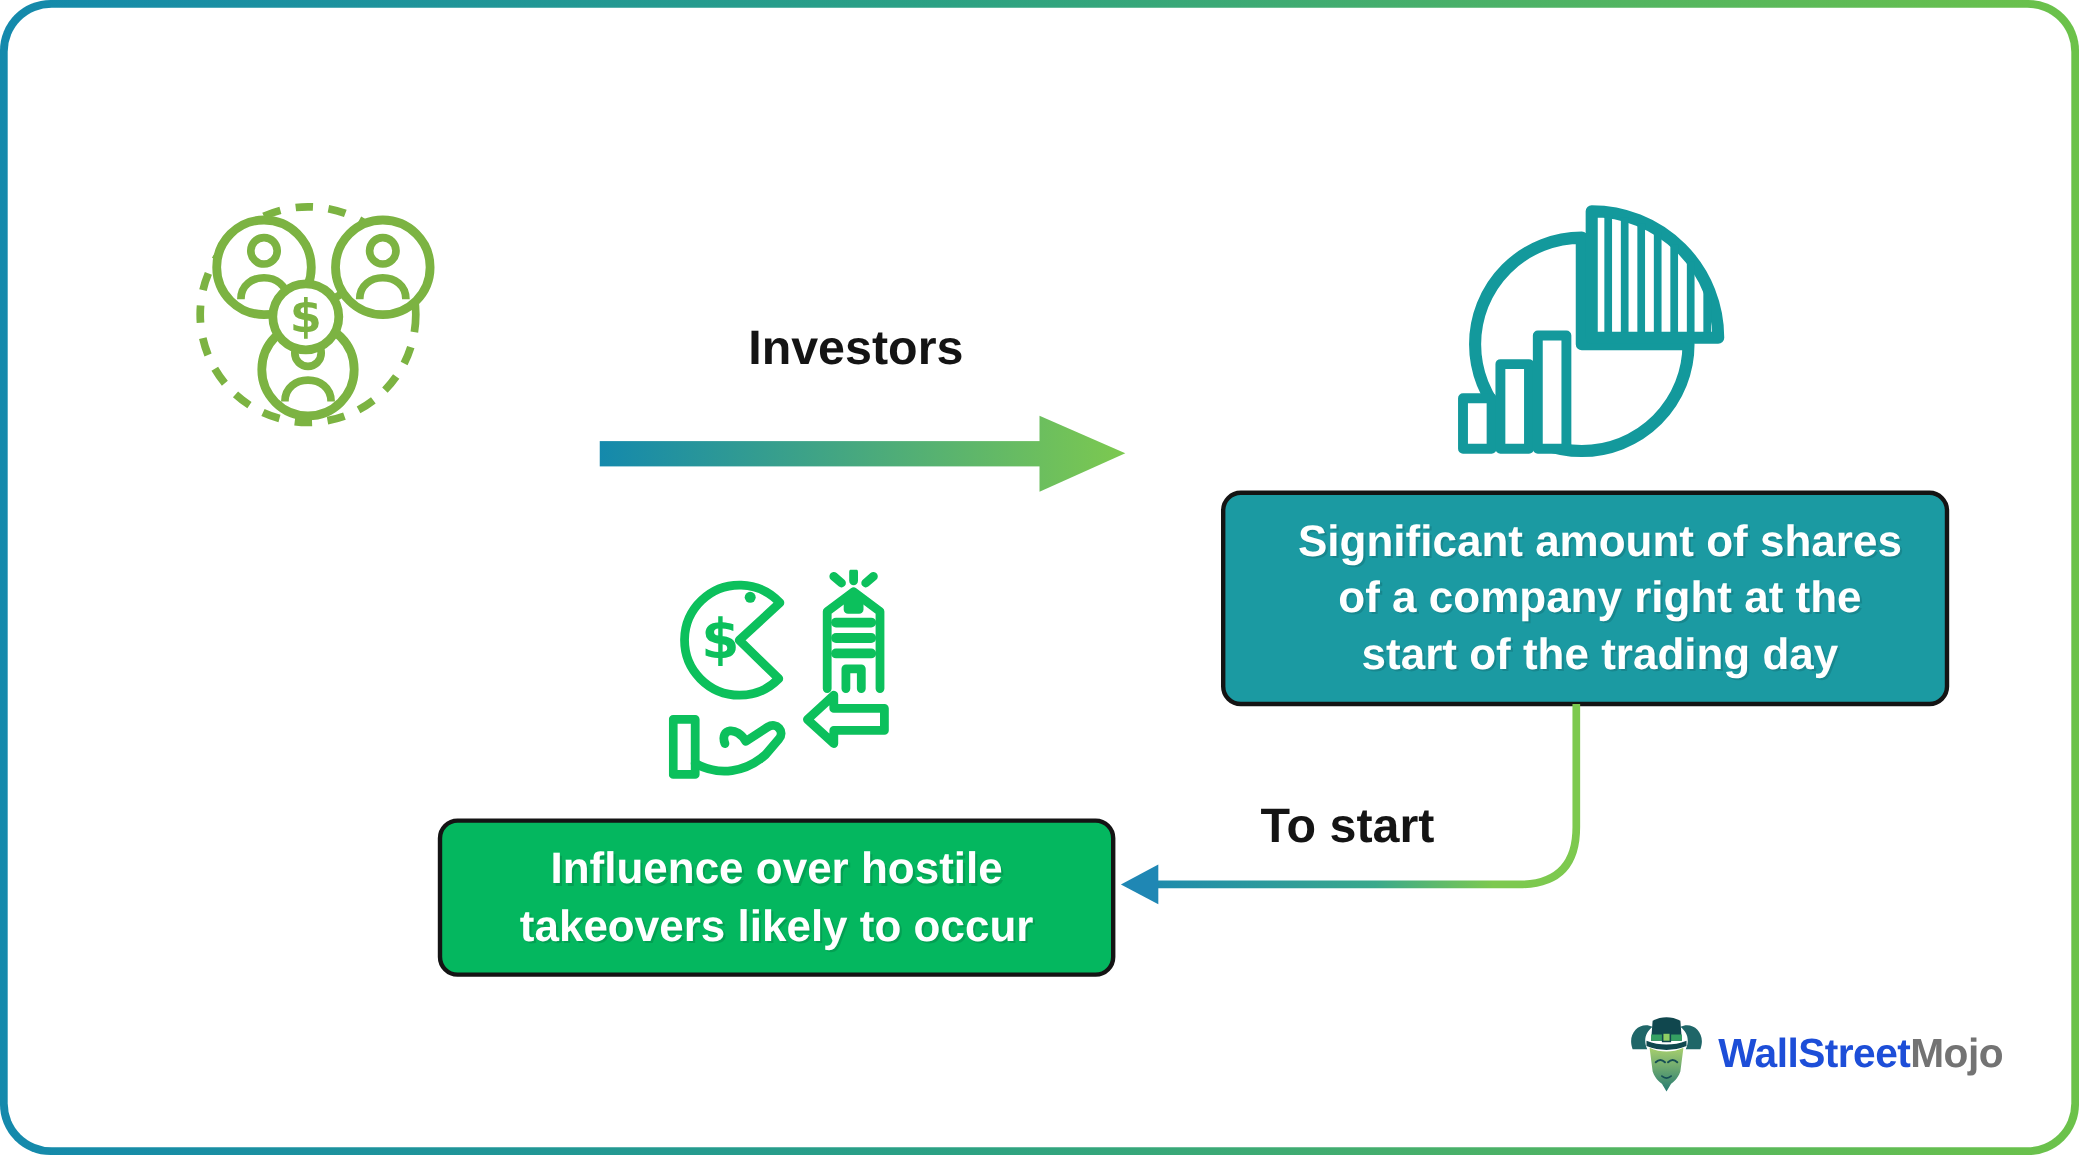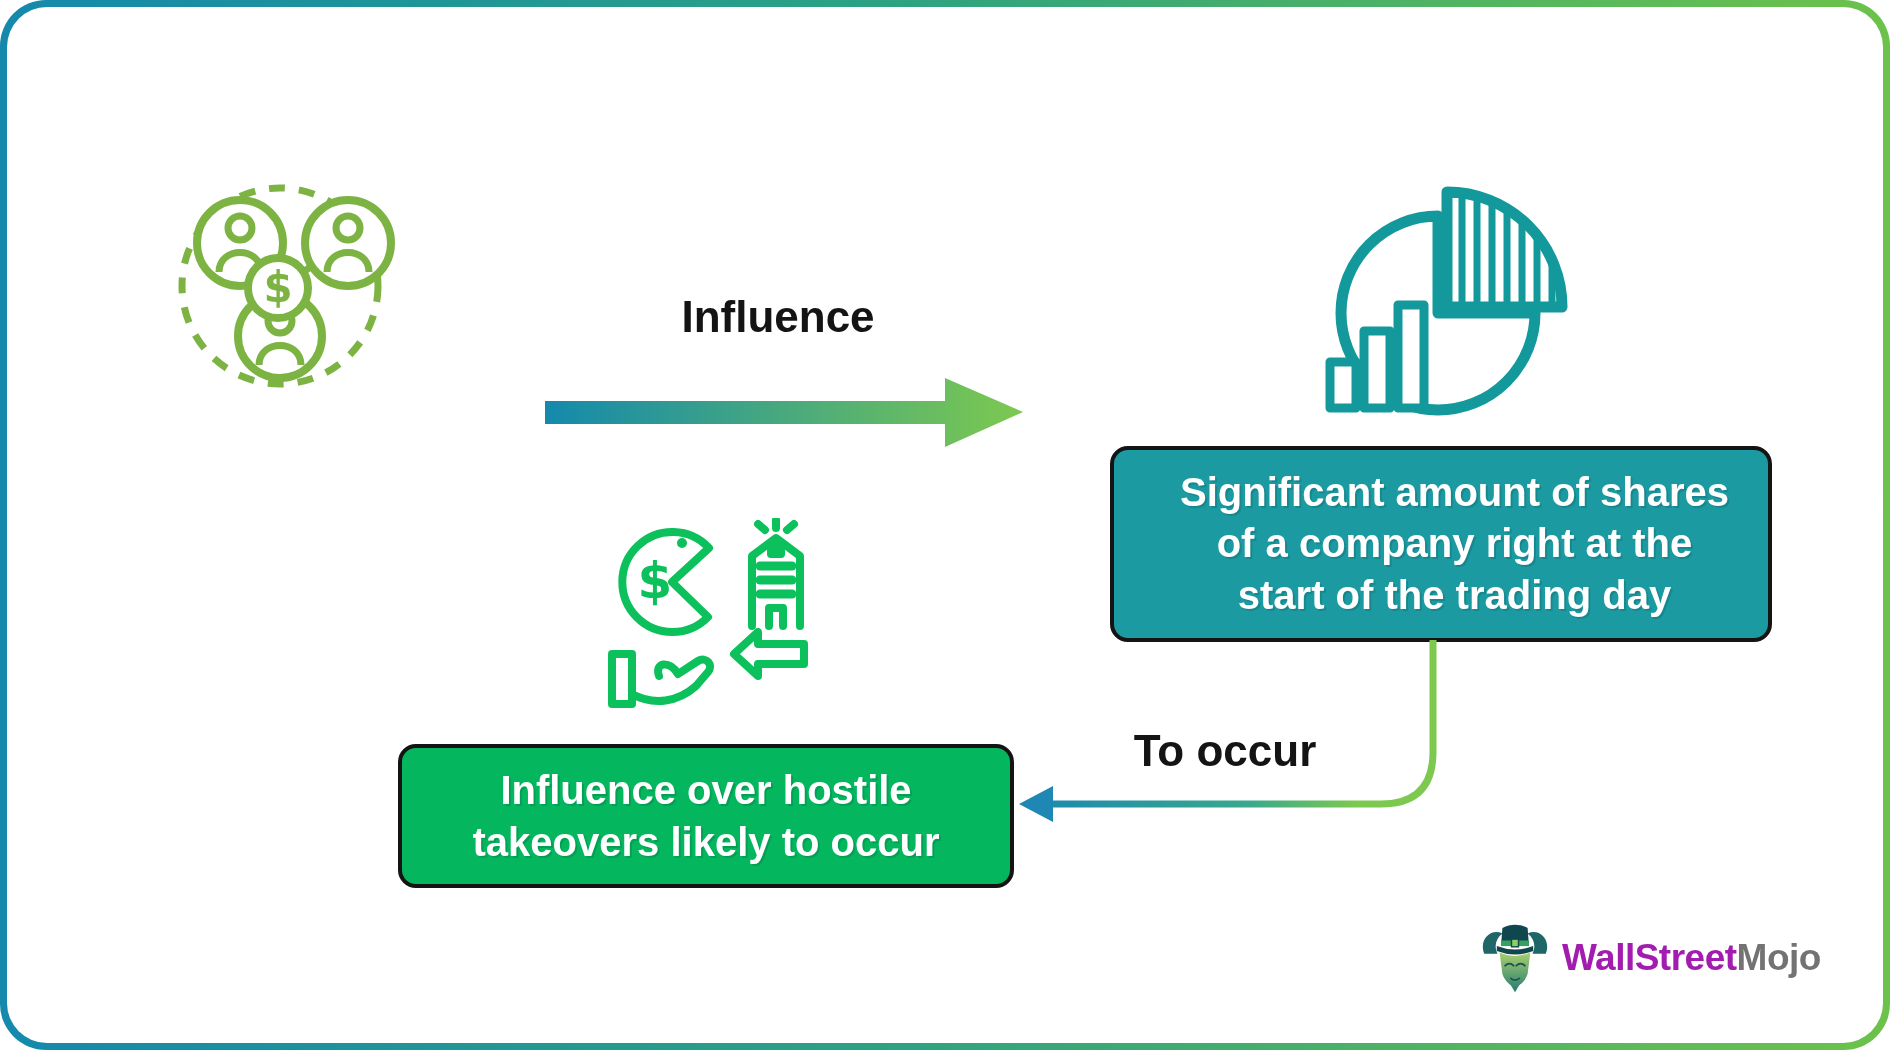--- a/index.html
+++ b/index.html
@@ -33,21 +33,21 @@
   .to-gain-label{left:1085px;top:726px;width:280px;}
 
   .investors-icon{left:150px;top:180px;width:258px;height:232px;}
   .shares-icon{left:1322px;top:182px;width:250px;height:240px;}
   .takeover-icon{left:608px;top:518px;width:212px;height:200px;}
   .purchase-arrow{left:545px;top:372px;width:480px;height:80px;}
   .gain-connector{left:1015px;top:640px;width:428px;height:188px;}
 
   .logo{left:1480px;top:922px;display:flex;align-items:center;gap:12px;}
   .logo-text{font-size:37px;font-weight:800;letter-spacing:-0.5px;}
-  .logo-text .p1{color:#a21caf;}
+  .logo-text .p1{color:#1d4ed8;}
   .logo-text .p2{color:#737373;}
 </style>
 </head>
 <body>
 
 <div class="stage">
   <div class="frame">
     <div class="frame-inner"></div>
   </div>
 
@@ -69,21 +69,21 @@
         <path d="M177,92 C177,66 219,66 219,92"></path>
         <circle cx="130" cy="141" r="12"></circle>
         <path d="M109,185 C109,159 151,159 151,185"></path>
       </g>
       <circle cx="128" cy="108" r="30" stroke-width="8" fill="#ffffff"></circle>
     </g>
     <text x="128" y="122" font-size="42" font-weight="bold" fill="#7cb342" text-anchor="middle" font-family="DejaVu Sans, sans-serif">$</text>
   </svg>
 
 
-  <div class="abs flow-label purchase-label">Influence</div>
+  <div class="abs flow-label purchase-label">Investors</div>
 
   <svg class="abs purchase-arrow" viewBox="0 0 480 80">
     <defs>
       <linearGradient id="gradP" x1="0" y1="0" x2="480" y2="0" gradientUnits="userSpaceOnUse">
         <stop offset="0" stop-color="#1489ac"></stop>
           <stop offset="1" stop-color="#7dc94f"></stop>
       </linearGradient>
     </defs>
     <rect x="0" y="29" width="402" height="23" fill="url(#gradP)"></rect>
     <polygon points="400,6 478,40 400,75" fill="url(#gradP)"></polygon>
@@ -143,21 +143,21 @@
       <path d="M24,176 C46,188 70,184 88,168 L100,154 C106,147 98,138 90,143 L70,156 C62,142 46,144 51,158"></path>
     </g>
     <text x="47" y="80" font-size="50" font-weight="bold" fill="#0cc05c" text-anchor="middle" font-family="DejaVu Sans, sans-serif">$</text>
   </svg>
 
   <div class="abs label-box green-box">
     <span>Influence over hostile
 takeovers likely to occur</span>
   </div>
 
-  <div class="abs flow-label to-gain-label">To occur</div>
+  <div class="abs flow-label to-gain-label">To start</div>
 
   <svg class="abs gain-connector" viewBox="0 0 428 188">
     <defs>
       <linearGradient id="gradC" x1="0" y1="0" x2="428" y2="0" gradientUnits="userSpaceOnUse">
         <stop offset="0" stop-color="#1a86b2"></stop>
         <stop offset="0.55" stop-color="#3aa98c"></stop>
         <stop offset="0.8" stop-color="#7dc94f"></stop>
         <stop offset="1" stop-color="#7dc94f"></stop>
       </linearGradient>
     </defs>

